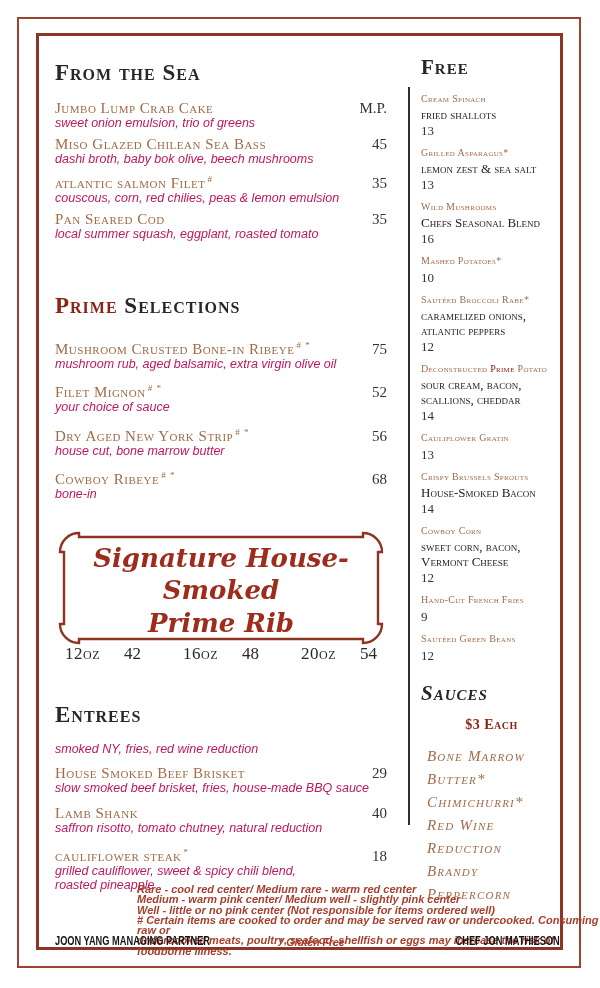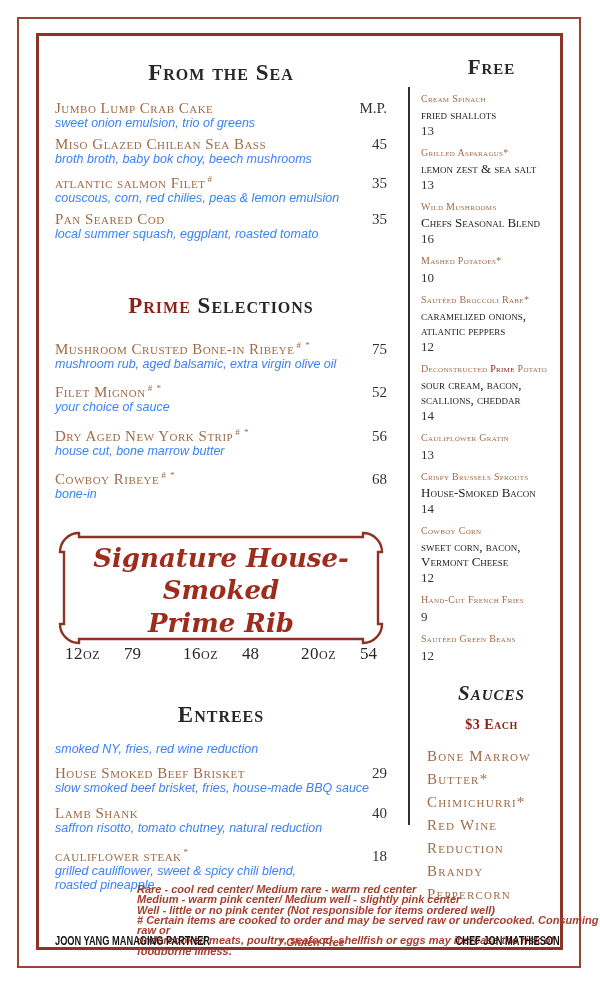--- a/index.html
+++ b/index.html
@@ -9,30 +9,30 @@
   
   .frame-outer { position:absolute; left:17px; top:17px; width:564px; height:951px; border:2px solid #9a4331; }
   .frame-inner { position:absolute; left:36px; top:33px; width:527px; height:917px; border:3px solid #8a3526; }
   .divider { position:absolute; left:408px; top:87px; width:2px; height:738px; background:#332d2e; }
 
   
   .col-left  { position:absolute; left:55px; top:52px; width:332px; }
   .col-right { position:absolute; left:421px; top:48px; width:141px; }
 
   
-  .sec-h { font-variant:small-caps; font-weight:bold; text-align:center; color:#2b2526; font-size:23px; letter-spacing:1px; line-height:1.1; }
+  .sec-h { font-variant:small-caps; font-weight:bold; text-align:left; color:#2b2526; font-size:23px; letter-spacing:1px; line-height:1.1; }
   .accent { color:#8c2315; }
 
   
   .menu-item { margin-bottom:3px; }
   .item-row { display:flex; justify-content:space-between; align-items:baseline; }
   .item-name { font-variant:small-caps; color:#a06b47; font-size:15px; letter-spacing:0.5px; line-height:17px; }
   .marker { font-size:9px; color:#a06b47; vertical-align:super; margin-left:2px; letter-spacing:1px; }
   .item-price { font-size:15px; color:#38322f; min-width:40px; text-align:right; }
-  .item-desc { font-family:"Liberation Sans", sans-serif; font-style:italic; font-size:12.5px; line-height:13.5px; color:#3b82f6; white-space:pre-line; }
+  .item-desc { font-family:"Liberation Sans", sans-serif; font-style:italic; font-size:12.5px; line-height:13.5px; color:#be185d; white-space:pre-line; }
   .sea-list .menu-item { margin-bottom:5px; }
   .prime-list .menu-item, .entree-list .menu-item { margin-bottom:9px; }
 
   .h-sea { margin:8px 0 15px; }
   .h-prime { margin:52px 0 18px; }
   .h-entrees { margin:54px 0 16px; }
 
   
   .plaque { position:relative; width:332px; height:120px; margin-top:26px; }
   .plaque svg { position:absolute; left:0; top:0; }
@@ -46,21 +46,21 @@
   .side-item { margin-bottom:6px; }
   .side-name { font-variant:small-caps; color:#a06b47; font-size:10px; letter-spacing:0.3px; line-height:16px; }
   .accent-strong { color:#8c2315; }
   .side-desc { font-variant:small-caps; color:#262021; font-size:13px; line-height:15px; white-space:pre-line; }
   .side-price { font-size:13px; color:#38322f; line-height:16px; margin-top:1px; }
 
   .sauces-block { margin-top:18px; }
   .h-sauces { font-size:21px;font-style:italic; }
   .sauces-note { margin-top:12px; text-align:center; font-variant:small-caps; font-weight:bold; font-size:14px; color:#8c2315; letter-spacing:0.5px; }
   .sauce-list { margin-top:12px; padding-left:6px; }
-  .sauce-item { font-variant:small-caps; color:#a06b47; font-size:15px; letter-spacing:1.2px; line-height:23px; }
+  .sauce-item { font-variant:small-caps; color:#a06b47; font-size:15px; letter-spacing:1.2px; line-height:23px;font-style:italic; }
 
   
   .disclaimer { position:absolute; left:137px; top:884px; font-family:"Liberation Sans", sans-serif; font-style:italic; font-weight:bold; font-size:11px; line-height:10.3px; color:#a63f2e; }
   .gluten { position:absolute; left:12px; top:936px; width:600px; text-align:center; font-family:"Liberation Sans", sans-serif; font-style:italic; font-weight:bold; font-size:10.5px; color:#a63f2e; }
   .credit { position:absolute; top:934px; font-family:"Liberation Sans", sans-serif; font-weight:bold; font-size:12.5px; color:#161415; letter-spacing:0; white-space:nowrap; }
   .credit-left { left:55px; transform:scaleX(0.74); transform-origin:left center; }
   .credit-right { right:40px; transform:scaleX(0.74); transform-origin:right center; }
 </style>
 </head>
 <body>
@@ -82,21 +82,21 @@
             <span class="item-price">M.P.</span>
           </div>
           <div class="item-desc">sweet onion emulsion, trio of greens</div>
         </div>
 
         <div class="menu-item">
           <div class="item-row">
             <span class="item-name"><span>Miso Glazed Chilean Sea Bass</span></span>
             <span class="item-price">45</span>
           </div>
-          <div class="item-desc">broth broth, baby bok choy, beech mushrooms</div>
+          <div class="item-desc">dashi broth, baby bok olive, beech mushrooms</div>
         </div>
 
         <div class="menu-item">
           <div class="item-row">
             <span class="item-name"><span>atlantic salmon Filet</span><sup class="marker">#</sup></span>
             <span class="item-price">35</span>
           </div>
           <div class="item-desc">couscous, corn, red chilies, peas &amp; lemon emulsion</div>
         </div>
 
@@ -148,21 +148,21 @@
     <div class="plaque">
       <svg width="332" height="120" viewBox="0 0 332 120">
         <path d="M 24 5 l 0 4 H 308 l 0 -4 A 19 19 0 0 1 327 24 l -4 0 V 96 l 4 0 A 19 19 0 0 1 308 115 l 0 -4 H 24 l 0 4 A 19 19 0 0 1 5 96 l 4 0 V 24 l -4 0 A 19 19 0 0 1 24 5 Z" fill="none" stroke="#8e3322" stroke-width="2.4"></path>
       </svg>
       <div class="plaque-title">
         <div>Signature House-Smoked</div>
         <div>Prime Rib</div>
       </div>
       <div class="sizes-row">
 
-          <span class="size-group"><span class="size-oz">12oz</span><span class="size-price">79</span></span>
+          <span class="size-group"><span class="size-oz">12oz</span><span class="size-price">42</span></span>
 
           <span class="size-group"><span class="size-oz">16oz</span><span class="size-price">48</span></span>
 
           <span class="size-group"><span class="size-oz">20oz</span><span class="size-price">54</span></span>
         </div>
     </div>
 
     <div class="sec-h h-entrees">Entrees</div>
     <div class="entree-list">
 

